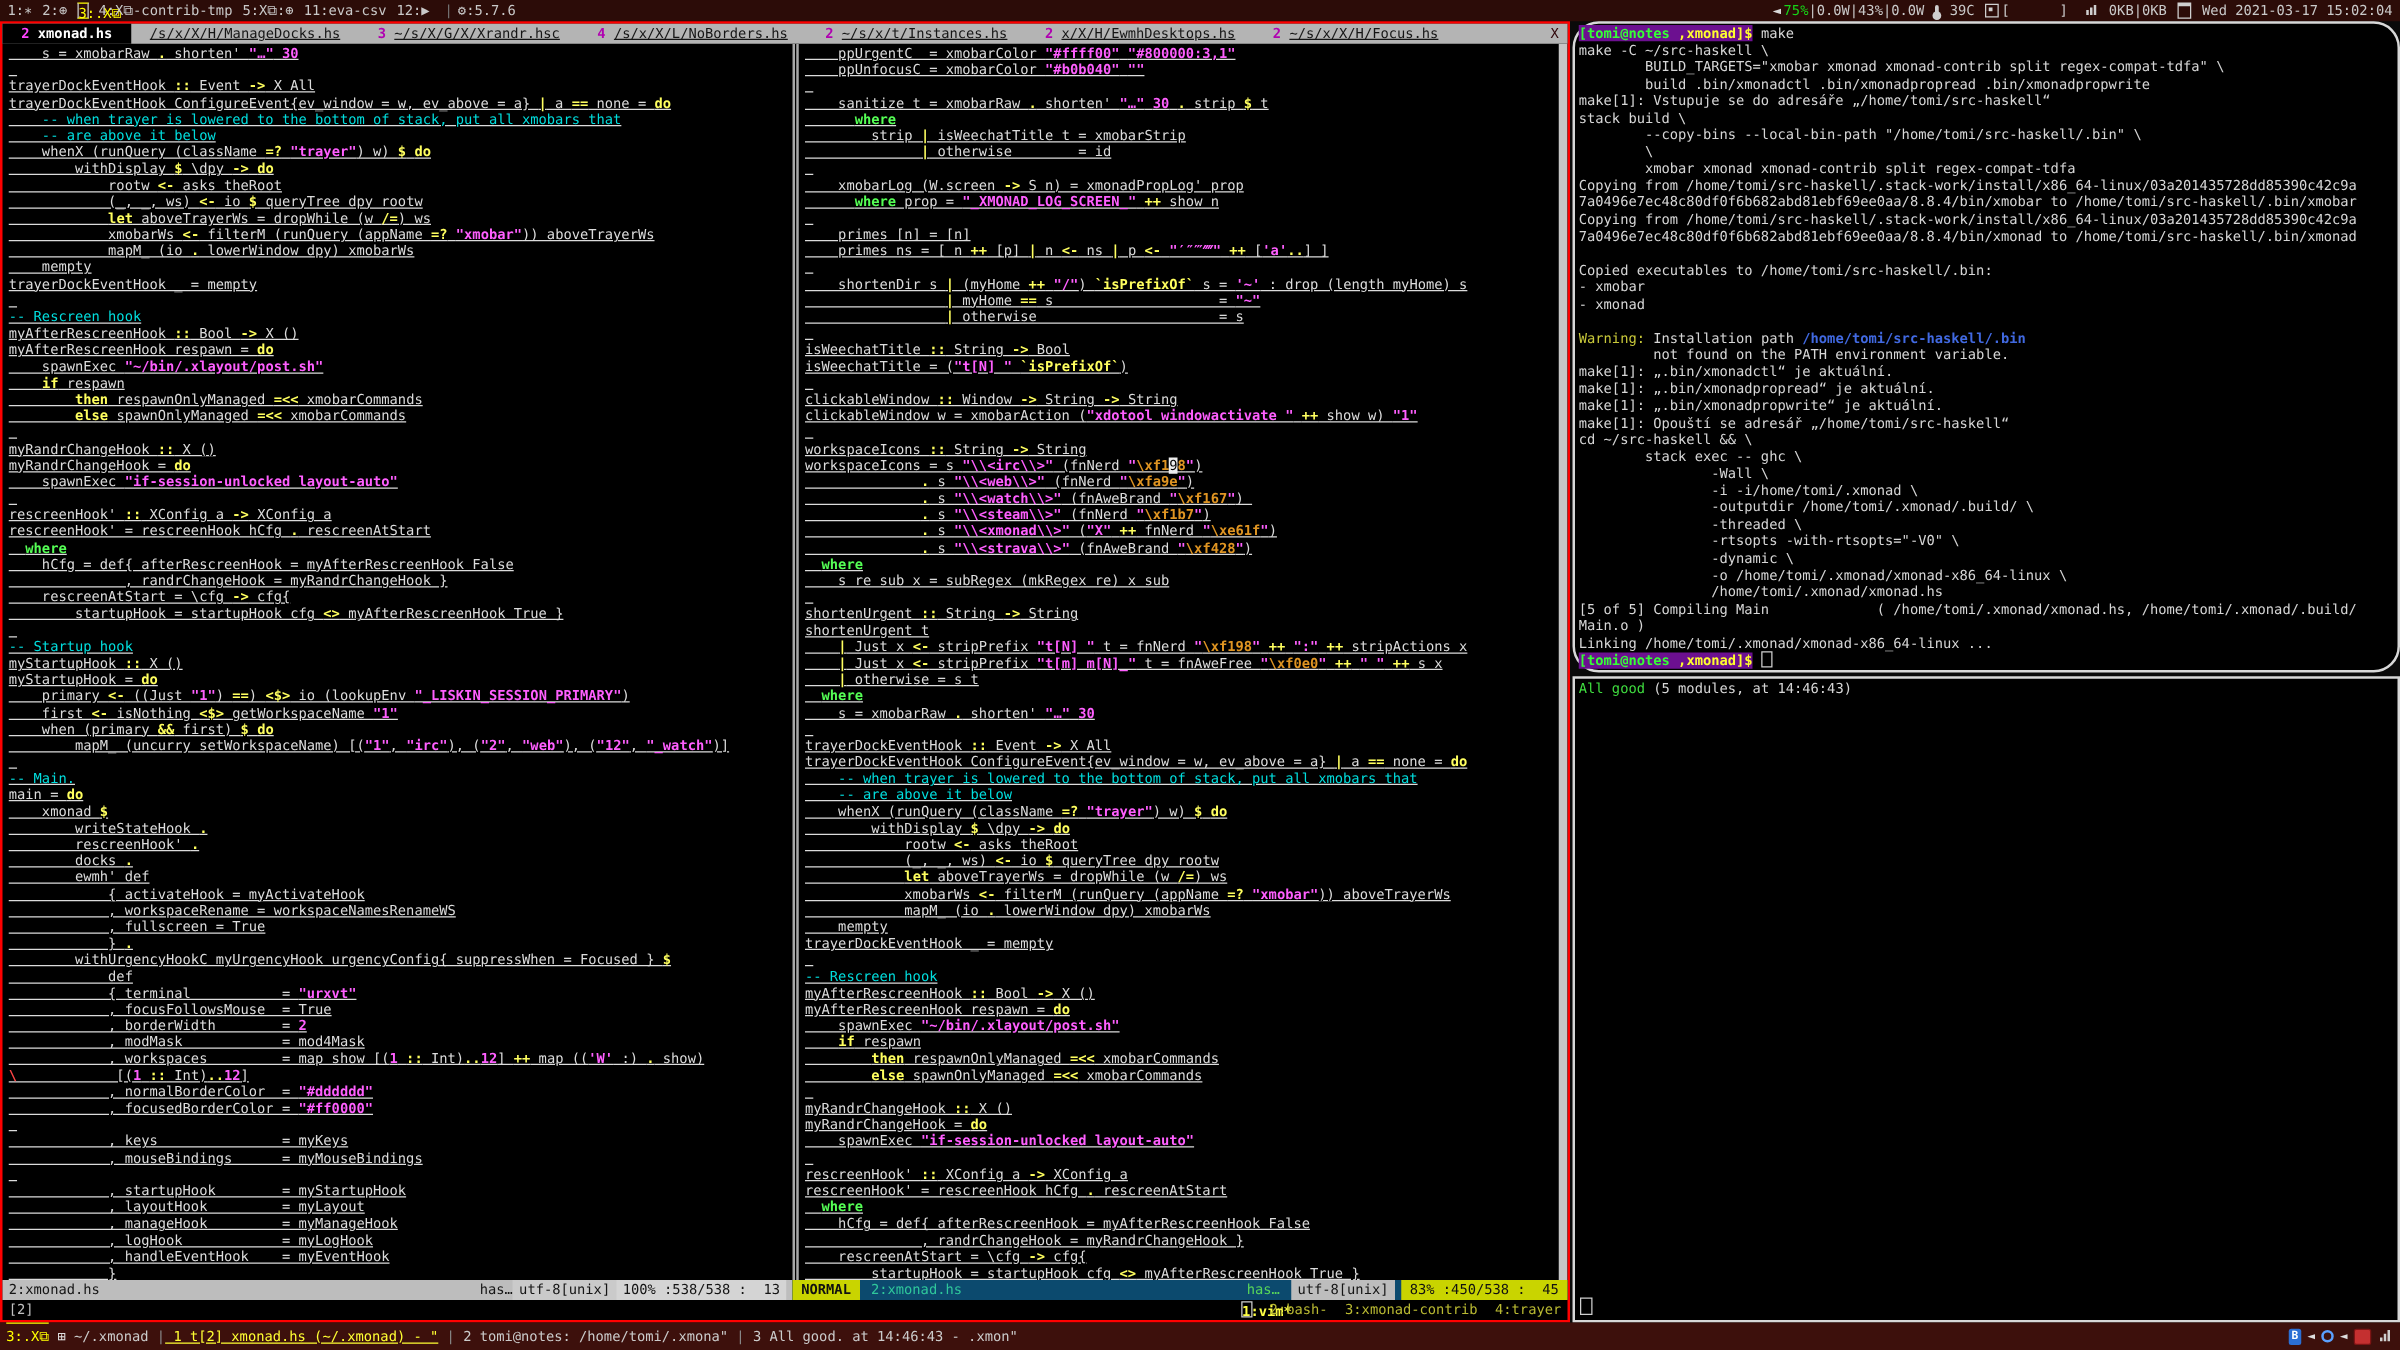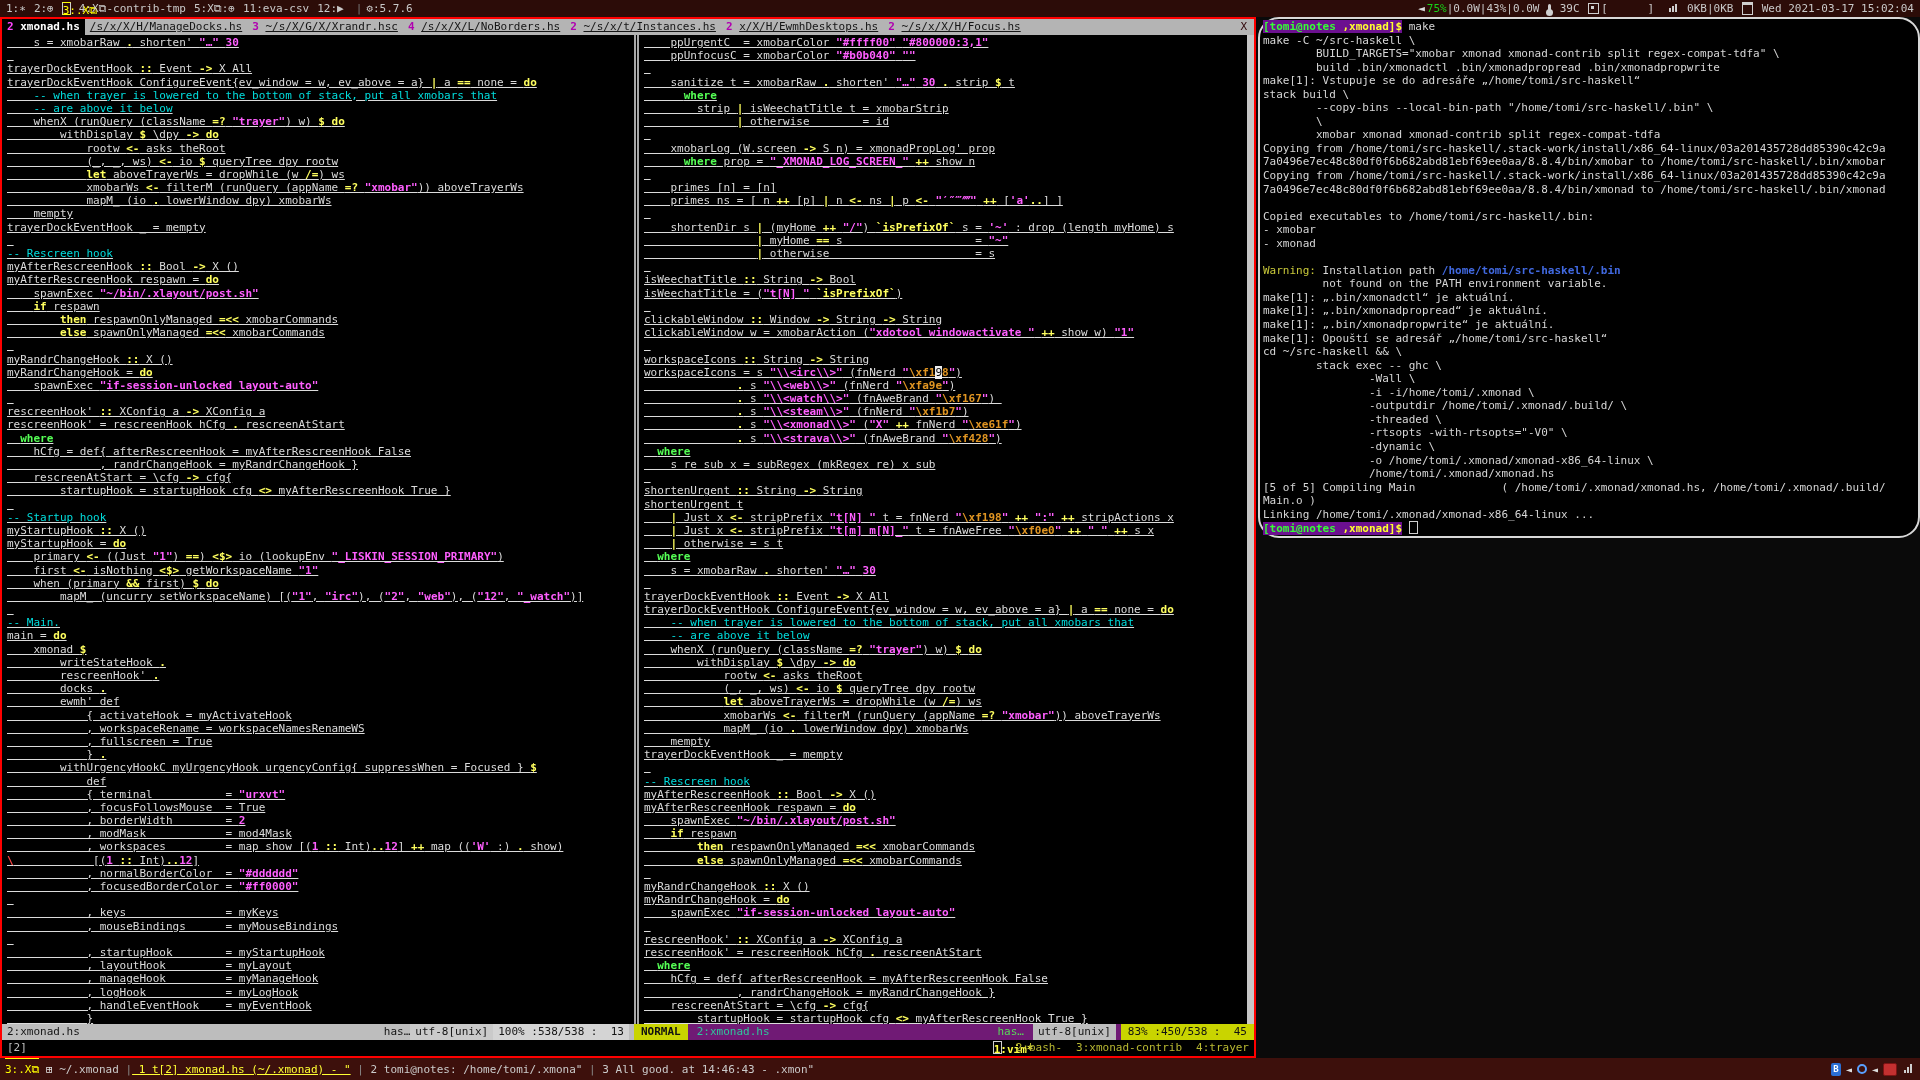--- a/index.html
+++ b/index.html
@@ -29,21 +29,21 @@
   .i-bt{display:inline-block;width:10px;height:13px;background:#2b6fd4;border-radius:2px;color:#fff;
         font-size:9px;line-height:13px;text-align:center;font-weight:bold;}
   .i-clock{display:inline-block;width:10px;height:10px;border:2px solid #5aa0ff;border-radius:50%;box-sizing:border-box;}
   .i-spk{color:#ddd;font-size:10px;}
   .i-kbd{display:inline-block;width:12px;height:11px;background:#c43030;border-radius:2px;border:1px solid #7d1414;}
 
   
   #vimwin{position:absolute;left:0;top:17px;width:1256px;height:1041px;background:#000;
           border:2px solid #ff0000;box-sizing:border-box;}
   #tabline{height:16px;background:#b4b4b4;display:flex;font-size:11px;line-height:16px;color:#151515;white-space:pre;}
-  .tab{padding:0 5px;}
+  .tab{padding:0 15px;}
   .tab .tnum{color:#b000b0;font-weight:bold;}
   .tab .tname{text-decoration:underline;}
   .tab.sel{background:#000;color:#fff;font-weight:bold;}
   .tab.sel .tnum{color:#ff45ff;}
   .tab.sel .tname{text-decoration:none;}
   .tabfill{flex:1;}
   .tabclose{padding:0 7px;color:#30060a;}
 
   #panes{position:absolute;top:16px;left:0;right:0;bottom:32px;display:flex;overflow:hidden;}
   .pane{font-size:11px;line-height:13.18px;white-space:pre;color:#dcdcdc;padding:1px 0 0 5px;
@@ -63,21 +63,21 @@
   .num{color:#ff5fff;font-weight:bold;}
   .red{color:#ff4545;font-weight:bold;}
   .blockcur{position:absolute;background:#ededed;color:#000;z-index:6;}
 
   #statusrow{position:absolute;left:0;right:0;bottom:16px;height:16px;display:flex;
              font-size:11px;line-height:16px;white-space:pre;}
   #st-left{width:632px;background:#bdbdbd;color:#141414;display:flex;padding:0 5px;box-sizing:border-box;}
   #st-left .fill{flex:1;}
   #st-left .enc{background:#cacaca;padding:0 5px;}
   #st-left .pos{background:#d4d4d4;padding:0 5px;}
-  #st-right{flex:1;background:#701a75;display:flex;}
+  #st-right{flex:1;background:#0c4a6e;display:flex;}
   .st-mode{background:#c9d400;color:#111;font-weight:bold;padding:0 7px;}
   .st-file{color:#2fc79b;padding:0 9px;}
   .st-fill{flex:1;}
   .st-flags{color:#59d759;padding:0 4px;}
   .st-enc{background:#bdbdbd;color:#141414;padding:0 5px;margin-left:5px;}
   .st-pos{background:#c9d400;color:#111;font-weight:normal;padding:0 7px;margin-left:5px;}
 
   #tmuxrow{position:absolute;left:0;right:0;bottom:0;height:16px;font-size:11px;line-height:16px;
            color:#c0c0c0;display:flex;padding:0 5px;white-space:pre;box-sizing:border-box;}
   #tmux-fill{flex:1;}
@@ -146,19 +146,23 @@
       <span>[2]</span>
       <span id="tmux-fill"></span>
       <span id="tmux-windows"><span class="tmux-w cur">1:vim*</span><span class="tmux-w">2:bash-</span><span class="tmux-w">3:xmonad-contrib</span><span class="tmux-w">4:trayer</span></span>
     </div>
   </div>
 
   <div id="term1" class="term">
     <div class="termbody"><div><span class="pg">[tomi@notes</span><span class="py"> ,xmonad]$</span><span class="pl"> make</span></div><div>make -C ~/src-haskell \</div><div>        BUILD_TARGETS="xmobar xmonad xmonad-contrib split regex-compat-tdfa" \</div><div>        build .bin/xmonadctl .bin/xmonadpropread .bin/xmonadpropwrite</div><div>make[1]: Vstupuje se do adresáře „/home/tomi/src-haskell“</div><div>stack build \</div><div>        --copy-bins --local-bin-path "/home/tomi/src-haskell/.bin" \</div><div>        \</div><div>        xmobar xmonad xmonad-contrib split regex-compat-tdfa</div><div>Copying from /home/tomi/src-haskell/.stack-work/install/x86_64-linux/03a201435728dd85390c42c9a</div><div>7a0496e7ec48c80df0f6b682abd81ebf69ee0aa/8.8.4/bin/xmobar to /home/tomi/src-haskell/.bin/xmobar</div><div>Copying from /home/tomi/src-haskell/.stack-work/install/x86_64-linux/03a201435728dd85390c42c9a</div><div>7a0496e7ec48c80df0f6b682abd81ebf69ee0aa/8.8.4/bin/xmonad to /home/tomi/src-haskell/.bin/xmonad</div><div> </div><div>Copied executables to /home/tomi/src-haskell/.bin:</div><div>- xmobar</div><div>- xmonad</div><div> </div><div><span class="wa">Warning:</span><span class="pl"> Installation path </span><span class="pa">/home/tomi/src-haskell/.bin</span></div><div>         not found on the PATH environment variable.</div><div>make[1]: „.bin/xmonadctl“ je aktuální.</div><div>make[1]: „.bin/xmonadpropread“ je aktuální.</div><div>make[1]: „.bin/xmonadpropwrite“ je aktuální.</div><div>make[1]: Opouští se adresář „/home/tomi/src-haskell“</div><div>cd ~/src-haskell &amp;&amp; \</div><div>        stack exec -- ghc \</div><div>                -Wall \</div><div>                -i -i/home/tomi/.xmonad \</div><div>                -outputdir /home/tomi/.xmonad/.build/ \</div><div>                -threaded \</div><div>                -rtsopts -with-rtsopts="-V0" \</div><div>                -dynamic \</div><div>                -o /home/tomi/.xmonad/xmonad-x86_64-linux \</div><div>                /home/tomi/.xmonad/xmonad.hs</div><div>[5 of 5] Compiling Main             ( /home/tomi/.xmonad/xmonad.hs, /home/tomi/.xmonad/.build/</div><div>Main.o )</div><div>Linking /home/tomi/.xmonad/xmonad-x86_64-linux ...</div><div><span class="pg">[tomi@notes</span><span class="py"> ,xmonad]$</span><span class="pl"> </span><span class="cur"></span></div></div>
   </div>
 
+  <div id="term2" class="term">
+    <div class="termbody"><div><span class="good">All good</span><span class="pl"> (5 modules, at 14:46:43)</span></div></div>
+    <div id="term2-cursor"></div>
+  </div>
 
   <div id="bottombar">
     <div id="bb-left" style="display: flex; align-items: center;"><span class="ws">3:.X⧉</span><span class=""> </span><span class="icon">⊞</span><span class=""> ~/.xmonad </span><span class="sep">|</span><span class="title-cur"> 1 t[2] xmonad.hs (~/.xmonad) - "</span><span class="sep"> | </span><span class="">2 tomi@notes: /home/tomi/.xmona"</span><span class="sep"> | </span><span class="">3 All good. at 14:46:43 - .xmon"</span></div>
     <div id="tray"><span class="i-bt">B</span><span class="i-spk">◄</span><span class="i-clock"></span><span class="i-spk">◄</span><span class="i-kbd"></span><span class="i-bars"><i style="height: 3px;"></i><i style="height: 6px;"></i><i style="height: 9px;"></i></span></div>
   </div>
 
 </div>
 
 </body></html>

